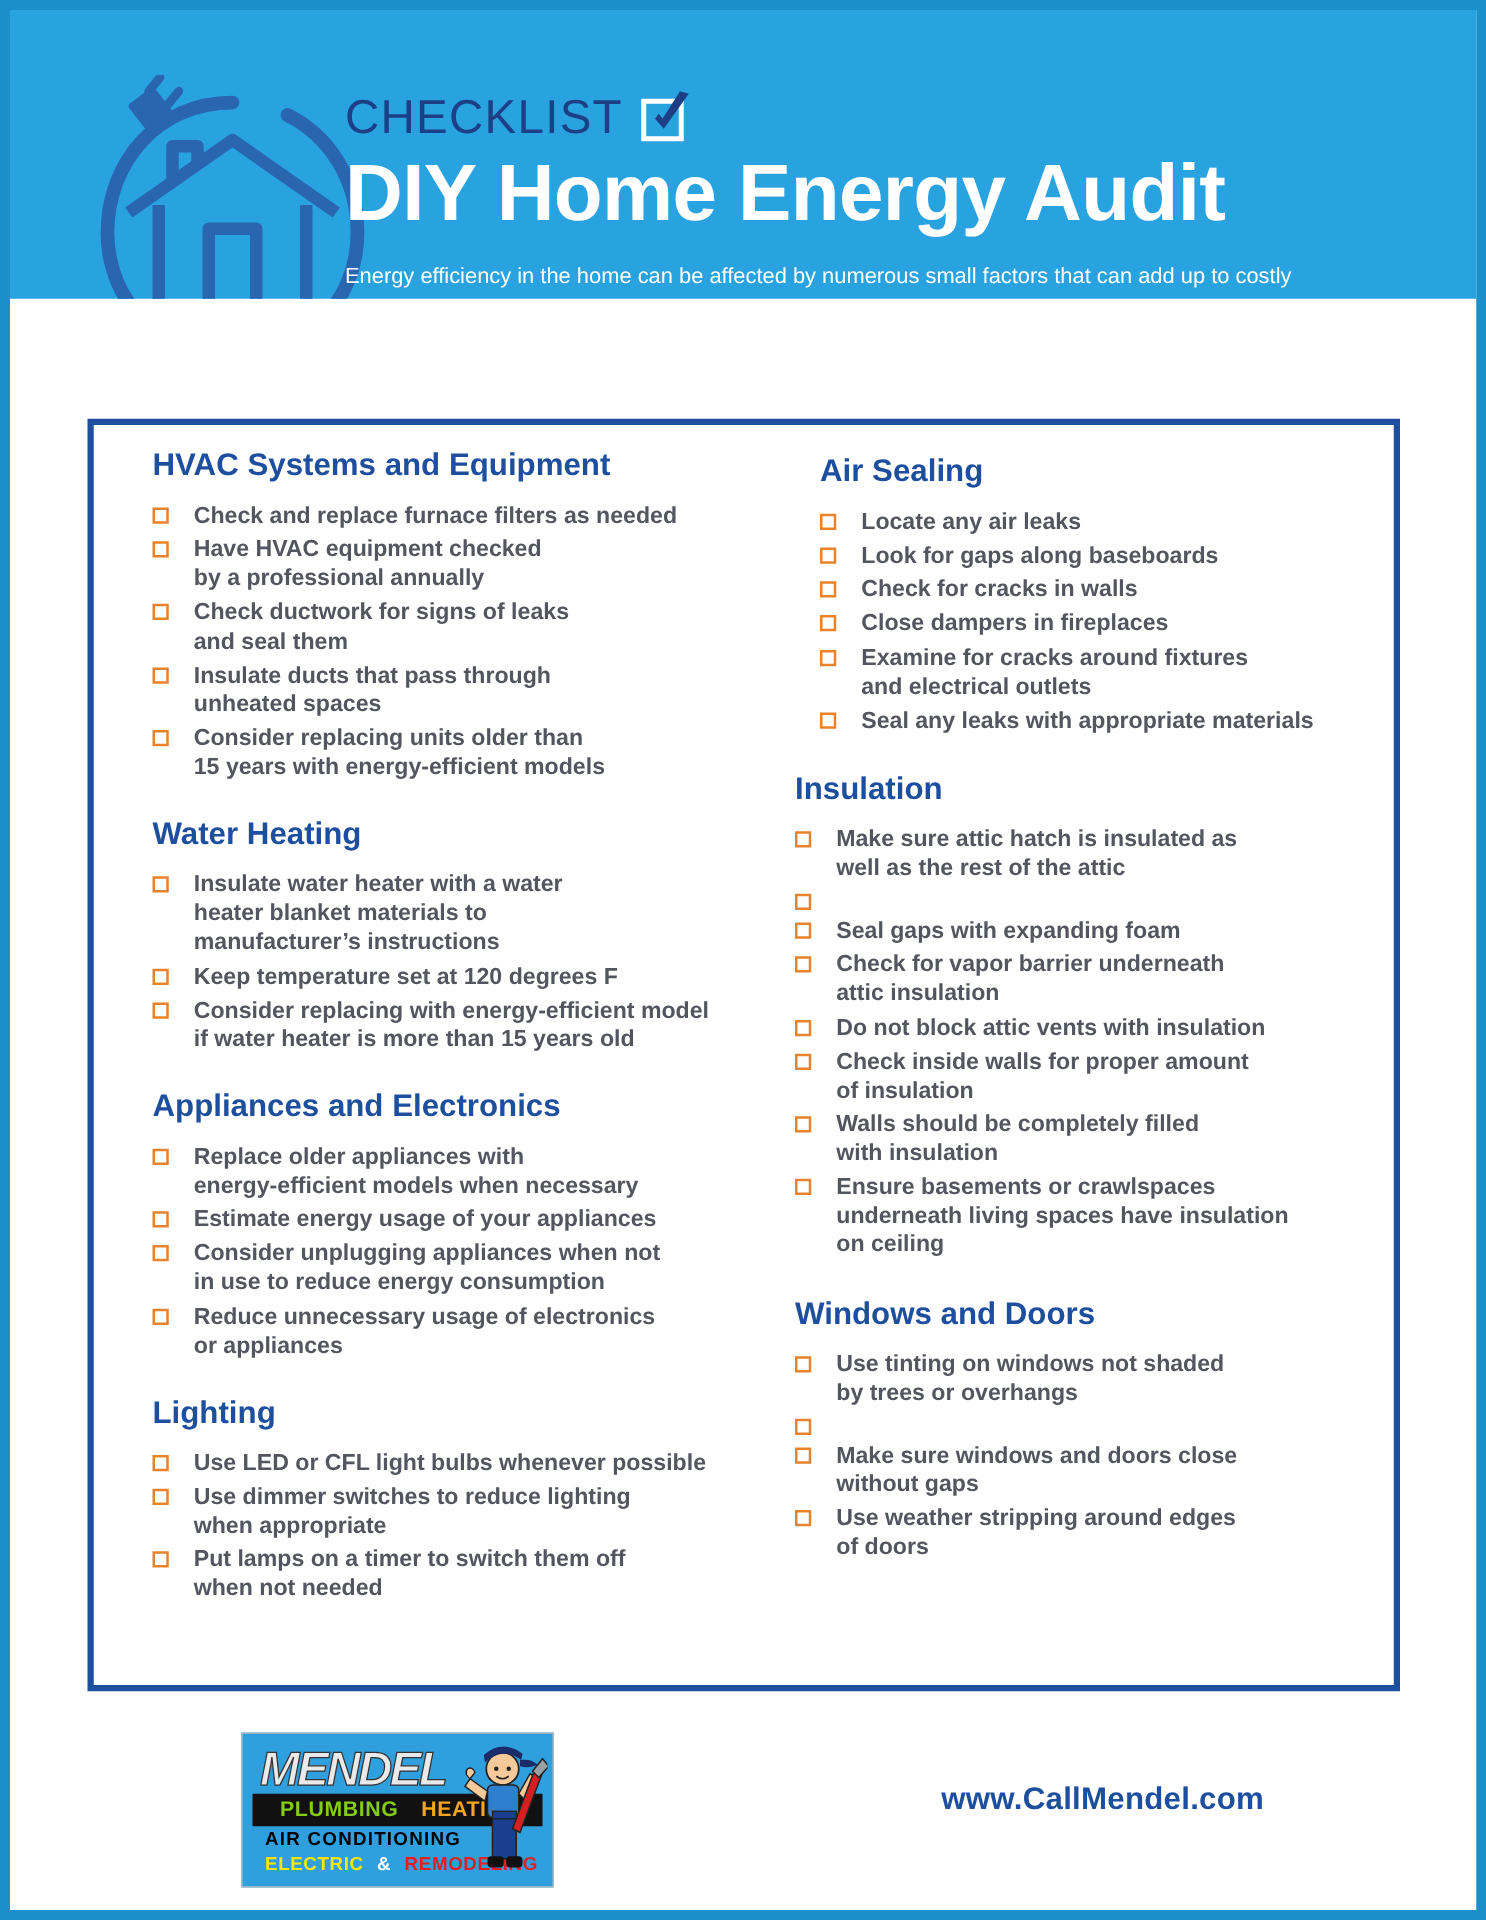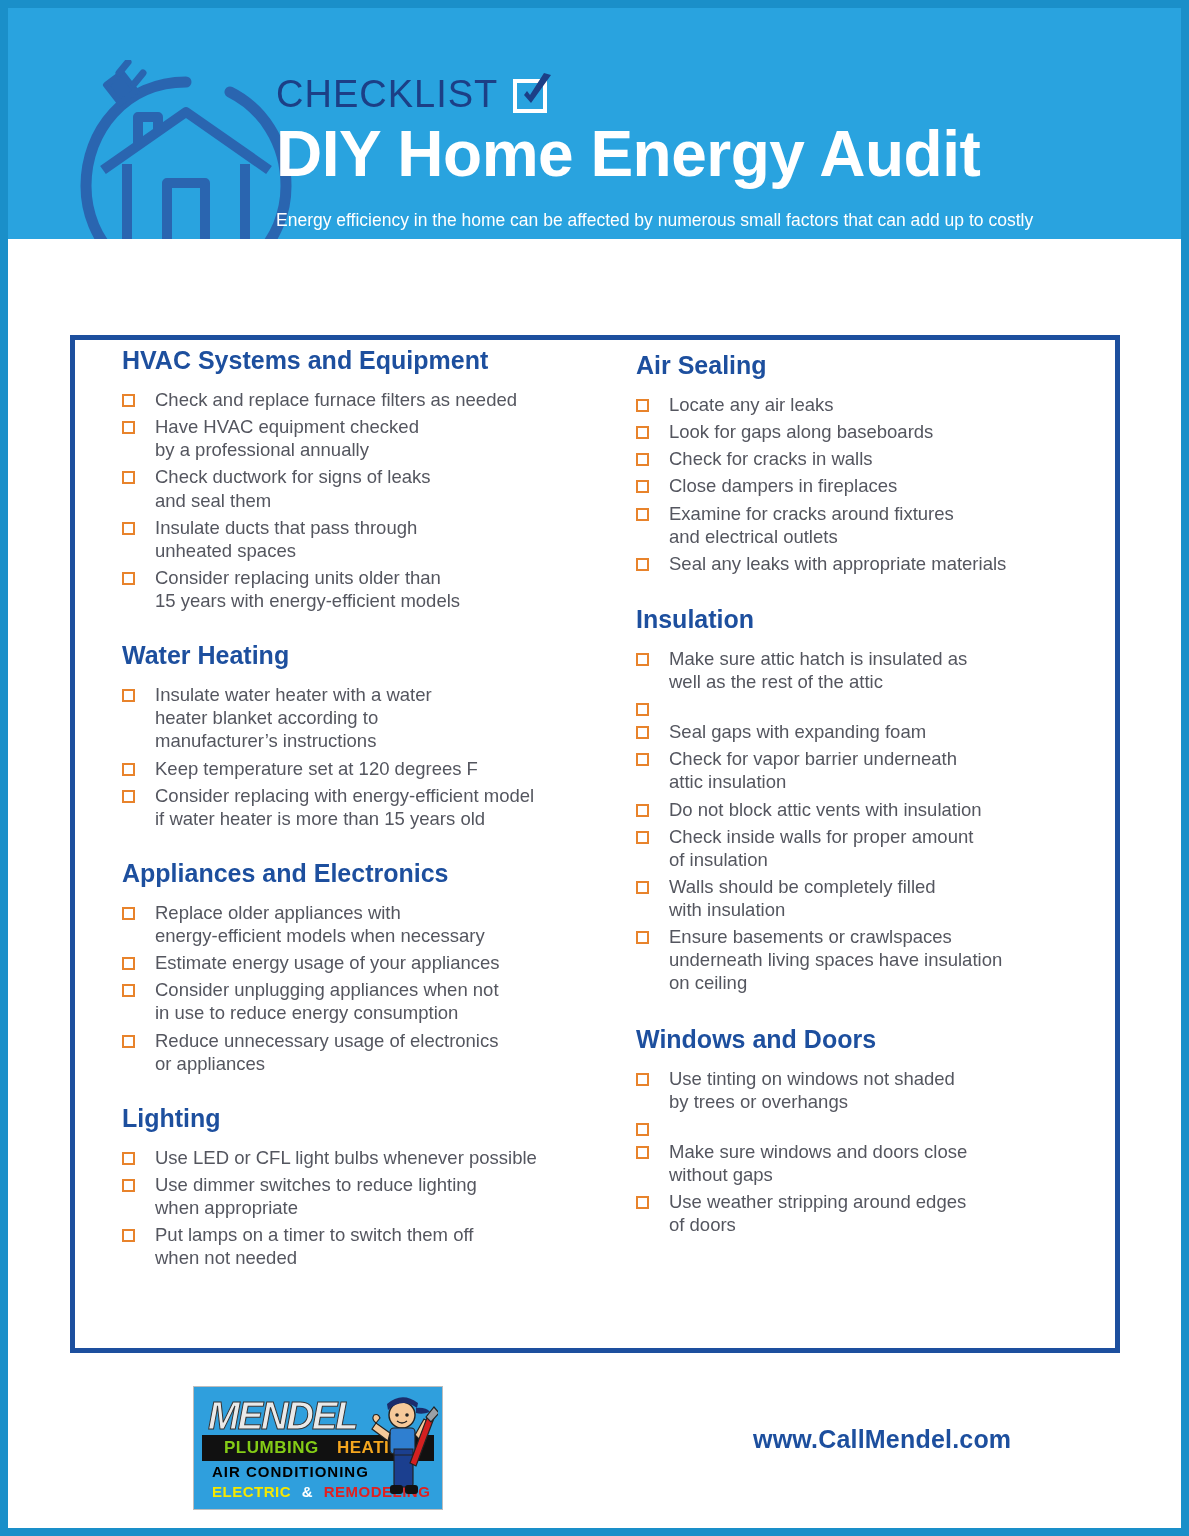--- a/index.html
+++ b/index.html
@@ -44,35 +44,36 @@
   }
   
   .frame{
     position:absolute;left:62px;top:327px;
     width:1050px;height:1018px;
     border:5px solid #1d4f9e;
     box-sizing:border-box;
     background:#ffffff;
   }
   .cols{
-    position:absolute;left:62px;top:311px;width:950px;height:1018px;
+    position:absolute;left:62px;top:323px;width:950px;height:1018px;
   }
   .col{position:absolute;top:0;}
   .col-left{left:52px;width:470px;}
   .col-right{left:566px;width:450px;}
   .section{margin-bottom:2px;}
   .sec-title{
     color:#1d4f9e;font-weight:bold;
     font-size:25px;line-height:1.2;
     margin-bottom:13px;
   }
   .items{margin:0;padding:0;list-style:none;}
   .item{
     display:flex;align-items:flex-start;
     margin-bottom:4px;
+    font-weight:bold;
   }
   .cbox{
     flex:0 0 auto;
     width:13px;height:13px;
     border:2.5px solid #e8832b;
     box-sizing:border-box;
     margin-top:6px;margin-right:20px;
   }
   .itxt{
     font-size:18.5px;line-height:1.25;color:#54565f;
@@ -197,21 +198,21 @@
             </li>
         </ul>
       </div>
 
       <div class="section" style="margin-top:28px;">
         <div class="sec-title">Water Heating</div>
         <ul class="items">
           <li class="item">
               <span class="cbox"></span>
               <span class="itxt">Insulate water heater with a water
-heater blanket according to
+heater blanket materials to
 manufacturer’s instructions</span>
             </li>
           <li class="item">
               <span class="cbox"></span>
               <span class="itxt">Keep temperature set at 120 degrees F</span>
             </li>
           <li class="item">
               <span class="cbox"></span>
               <span class="itxt">Consider replacing with energy-efficient model
 if water heater is more than 15 years old</span>
@@ -261,21 +262,21 @@
               <span class="itxt">Put lamps on a timer to switch them off
 when not needed</span>
             </li>
         </ul>
       </div>
 
     </div>
 
     <div class="col col-right">
 
-      <div class="section" style="margin-top:31px;">
+      <div class="section" style="margin-top:31px;margin-left:20px;">
         <div class="sec-title">Air Sealing</div>
         <ul class="items">
           <li class="item">
               <span class="cbox"></span>
               <span class="itxt">Locate any air leaks</span>
             </li>
           <li class="item">
               <span class="cbox"></span>
               <span class="itxt">Look for gaps along baseboards</span>
             </li>

